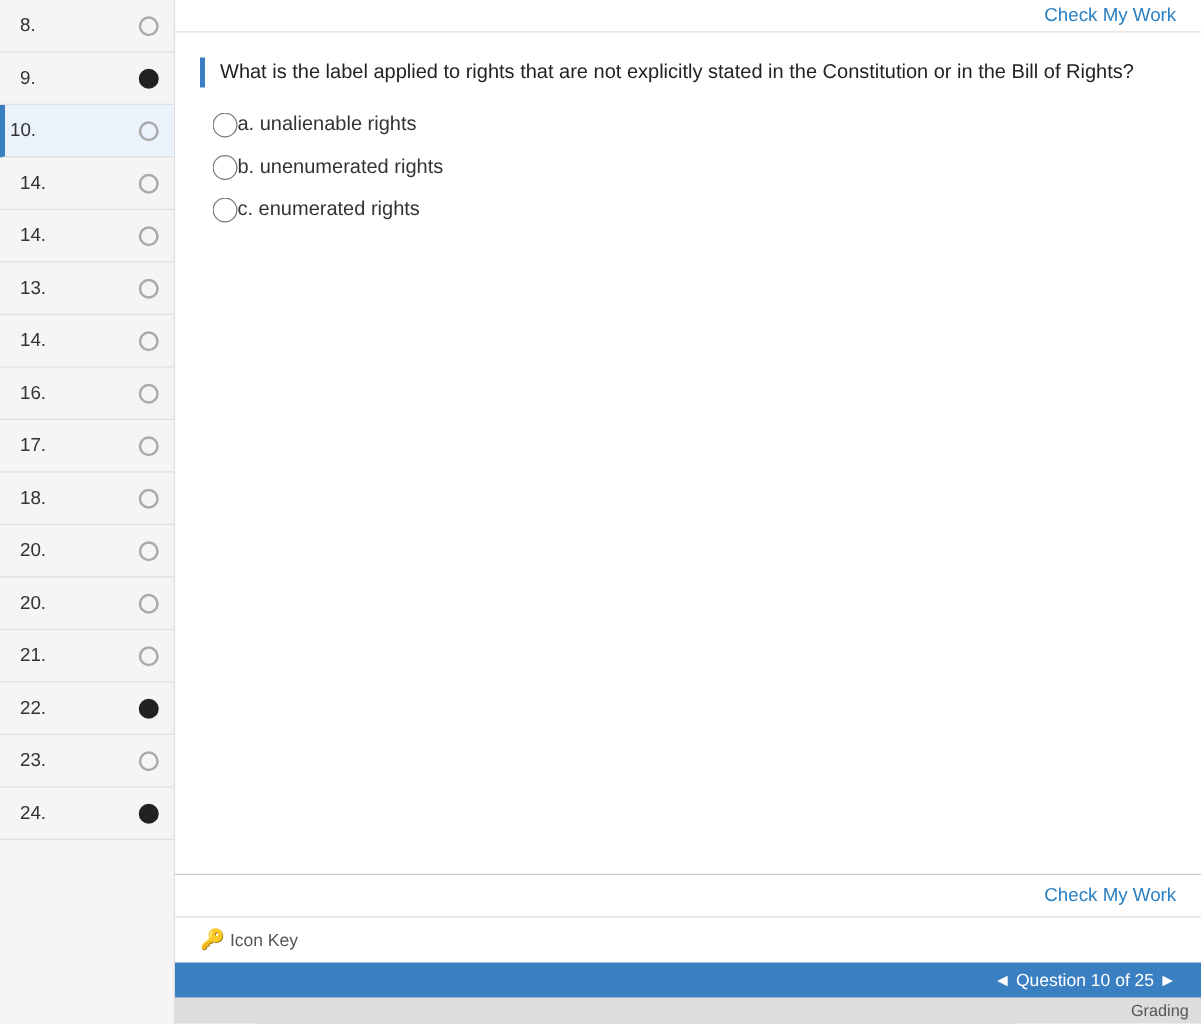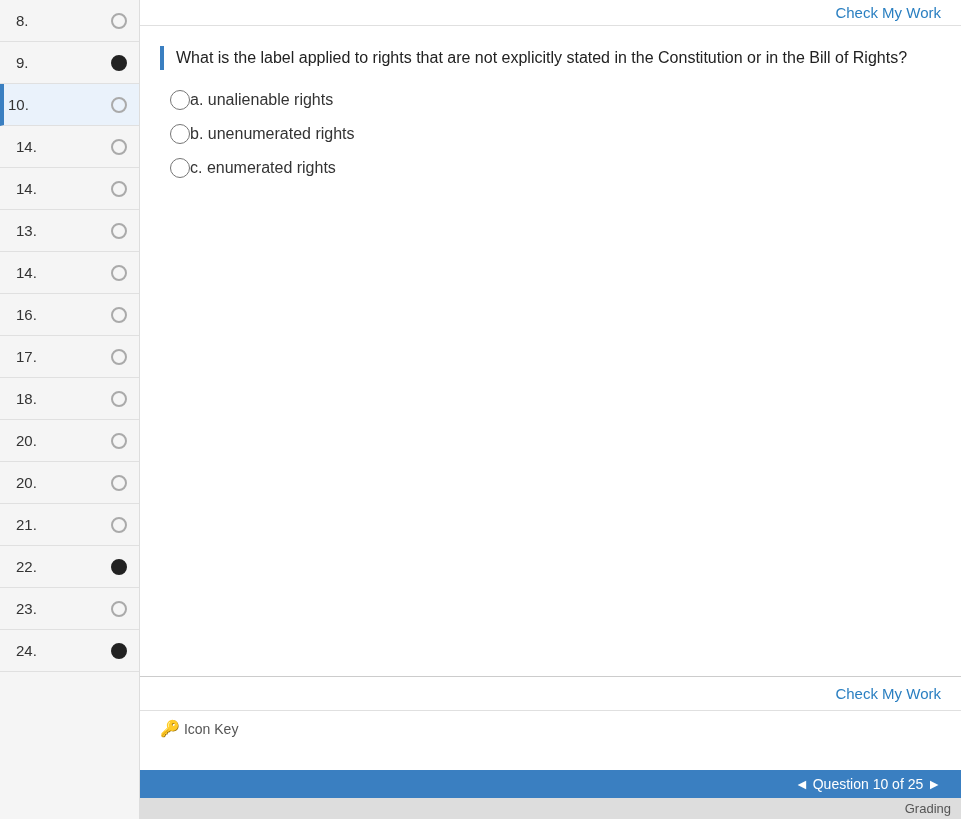--- a/index.html
+++ b/index.html
@@ -159,21 +159,20 @@
       font-size: 14px;
     }
 
     .navigation-row {
       display: flex;
       justify-content: flex-end;
       align-items: center;
       padding: 6px 20px;
       background: #3a7fc1;
       color: #fff;
-      margin-top: 24px;
     }
 
     .nav-link {
       font-size: 14px;
       color: #fff;
       cursor: pointer;
       display: flex;
       align-items: center;
       gap: 4px;
     }

